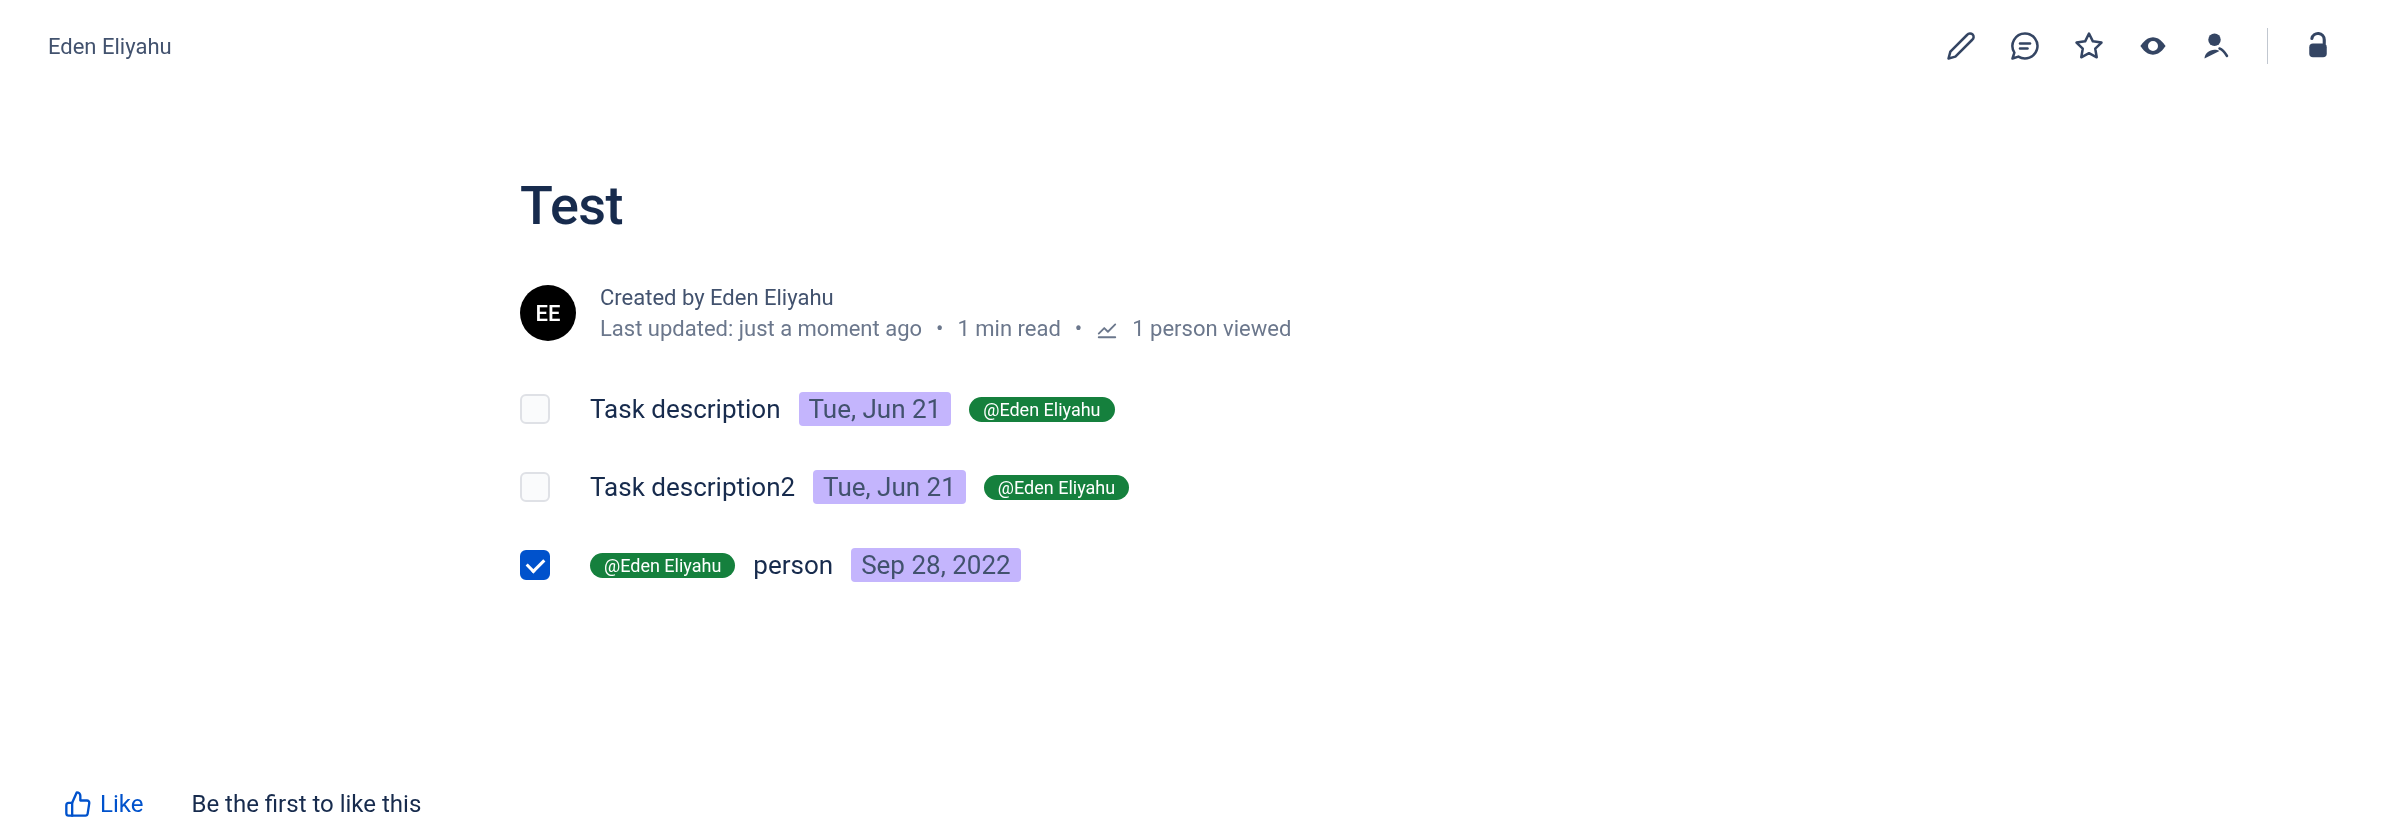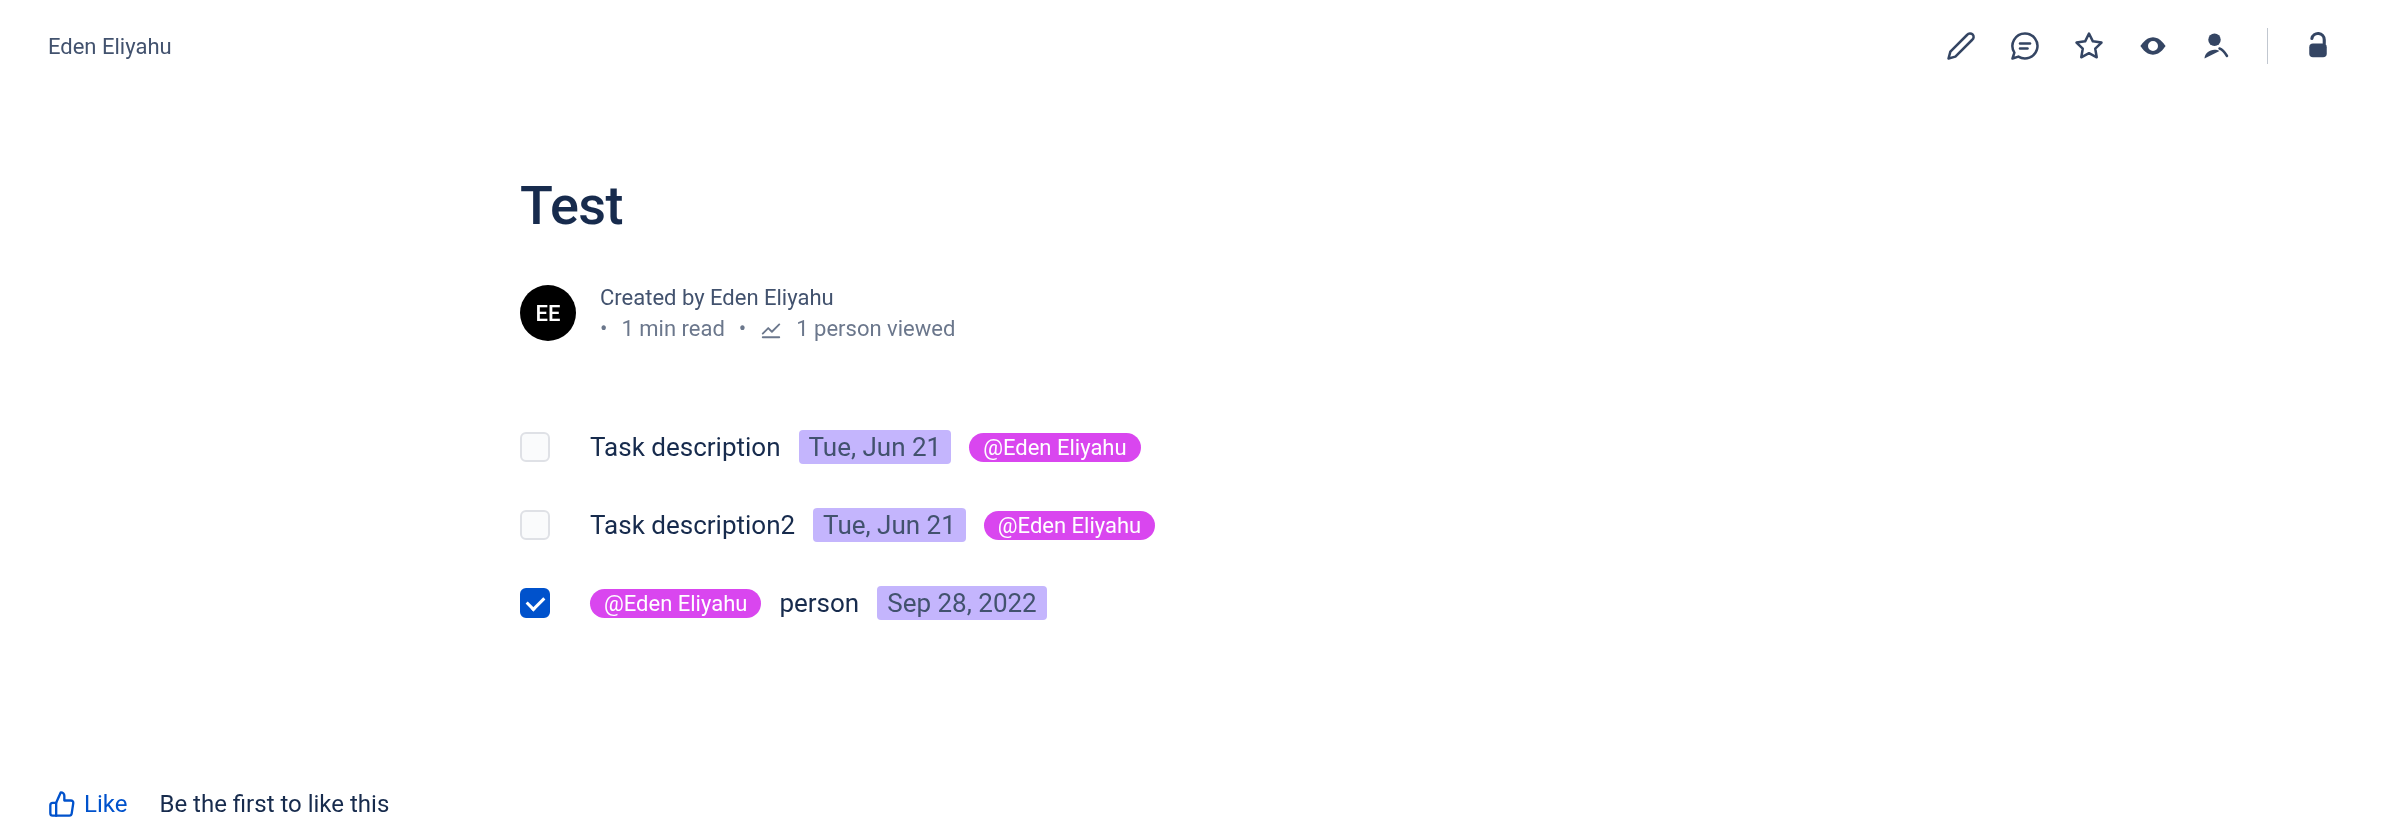--- a/index.html
+++ b/index.html
@@ -88,21 +88,21 @@
     .dot { color: #6B778C; }
     .analytics-icon {
       width: 22px;
       height: 22px;
       display: inline-flex;
       align-items: center;
       justify-content: center;
     }
     .analytics-icon svg { width: 22px; height: 22px; }
     .tasks {
-      margin-top: 89px;
+      margin-top: 51px;
       display: flex;
       flex-direction: column;
       gap: 44px;
     }
     .task-row {
       display: flex;
       align-items: center;
       gap: 18px;
       font-size: 26px;
       color: #172B4D;
@@ -133,33 +133,33 @@
       margin-top: -4px;
     }
     .date-chip {
       background: #c4b5fd;
       color: #42526E;
       padding: 2px 10px;
       border-radius: 4px;
       font-size: 26px;
     }
     .mention-pill {
-      background: #d946ef;
+      background: #15803d;
       color: #fff;
       padding: 2px 14px;
       border-radius: 30px;
-      font-size: 22px;
+      font-size: 18px;
     }
     .like-row {
       position: absolute;
       bottom: 20px;
-      left: 48px;
-      display: flex;
-      align-items: center;
-      gap: 32px;
+      left: 64px;
+      display: flex;
+      align-items: center;
+      gap: 48px;
       font-size: 24px;
     }
     .like-button {
       display: flex;
       align-items: center;
       gap: 8px;
       color: #0052CC;
       cursor: pointer;
       font-weight: 400;
     }
@@ -215,20 +215,21 @@
 </div>
 
 <div class="content">
   <h1 class="page-title">Test</h1>
 
   <div class="byline-row">
     <div class="avatar">EE</div>
     <div class="byline-text">
       <div>Created by Eden Eliyahu</div>
       <div class="byline-sub">
+        <span>Last updated: just a moment ago</span>
         <span class="dot">•</span>
         <span>1 min read</span>
         <span class="dot">•</span>
         <span class="analytics-icon">
           <svg viewBox="0 0 24 24" fill="none" stroke="#6B778C" stroke-width="2" stroke-linecap="round" stroke-linejoin="round">
               <polyline points="3 17 9 11 13 15 21 7"></polyline>
               <polyline points="3 21 21 21"></polyline>
             </svg>
         </span>
         <span>1 person viewed</span>

